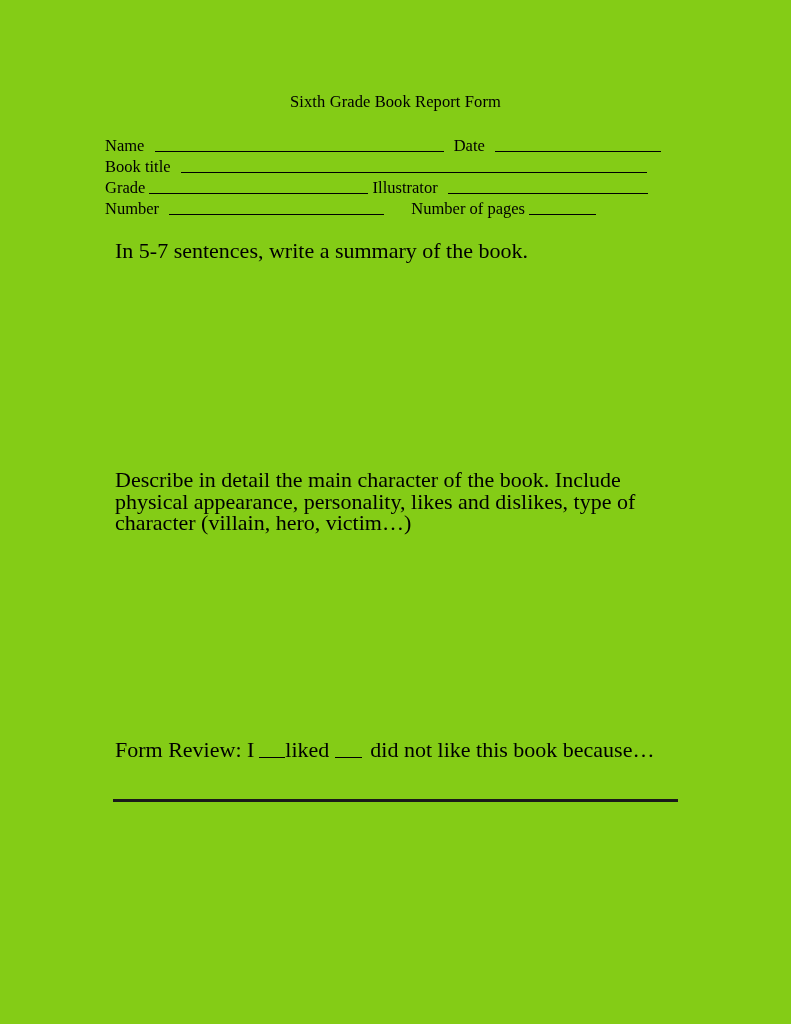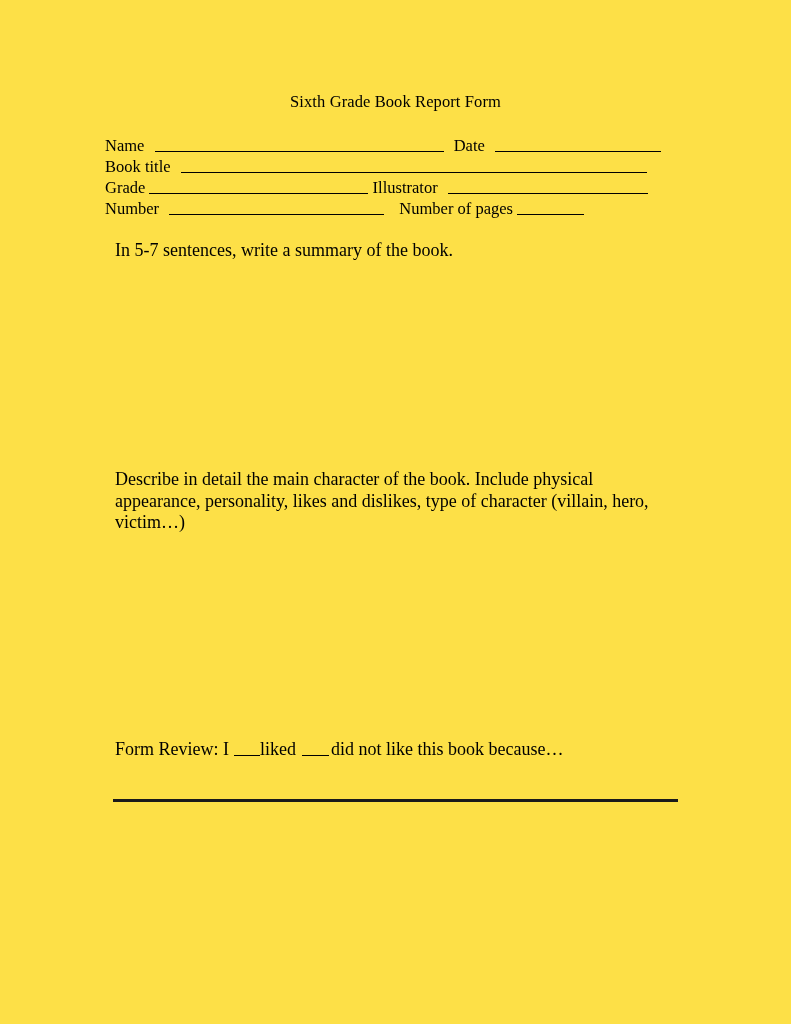--- a/index.html
+++ b/index.html
@@ -16,21 +16,21 @@
     color: #000000;
     overflow: hidden;
   }
 
   .page {
     position: absolute;
     left: 0;
     top: 0;
     width: 791px;
     height: 1024px;
-    background: #fde047;
+    background: #84cc16;
   }
 
   
   .doc-title {
     position: absolute;
     left: 0;
     top: 91px;
     width: 791px;
     text-align: center;
     font-size: 16.5px;
@@ -62,21 +62,21 @@
     border-bottom: 1px solid #000000;
     height: 14px;
     vertical-align: baseline;
     margin-bottom: -1px;
   }
 
   
   .instruction {
     position: absolute;
     left: 115px;
-    font-size: 18px;
+    font-size: 22px;
     line-height: 21.5px;
   }
   .instruction.summary-prompt {
     top: 240px;
     width: 520px;
   }
   .instruction.character-prompt {
     top: 469px;
     width: 552px;
   }
@@ -138,33 +138,33 @@
     <div class="field-row">
       <span class="field-label">Grade</span>
       <span class="blank" style="width:219px;"></span>
       <span class="field-label" style="margin-left:0;">Illustrator</span>
       <span class="blank" style="width:200px;margin-left:6px;"></span>
     </div>
 
     <div class="field-row">
       <span class="field-label">Number</span>
       <span class="blank" style="width:215px;margin-left:6px;"></span>
-      <span class="field-label" style="margin-left:11px;">Number of pages</span>
+      <span class="field-label" style="margin-left:23px;">Number of pages</span>
       <span class="blank" style="width:67px;"></span>
     </div>
 
   </div>
 
   <div class="instruction summary-prompt">In 5-7 sentences, write a summary of the book.</div>
 
   <div class="writing-area summary-space"></div>
 
   <div class="instruction character-prompt">Describe in detail the main character of the book.  Include physical appearance, personality, likes and dislikes, type of character (villain, hero, victim…)</div>
 
   <div class="writing-area character-space"></div>
 
   <div class="instruction review-prompt">
-    <span>Form Review: I</span><span class="inline-blank" style="width:26px;margin-left:5px;"></span><span>liked</span><span class="inline-blank" style="width:27px;margin-left:6px;"></span><span style="margin-left:2px;">did not like this book because…</span>
+    <span>Form Review: I</span><span class="inline-blank" style="width:26px;margin-left:5px;"></span><span>liked</span><span class="inline-blank" style="width:27px;margin-left:6px;"></span><span style="margin-left:8px;">did not like this book because…</span>
   </div>
 
   <div class="bottom-rule"></div>
 
 </div>
 
 </body></html>

